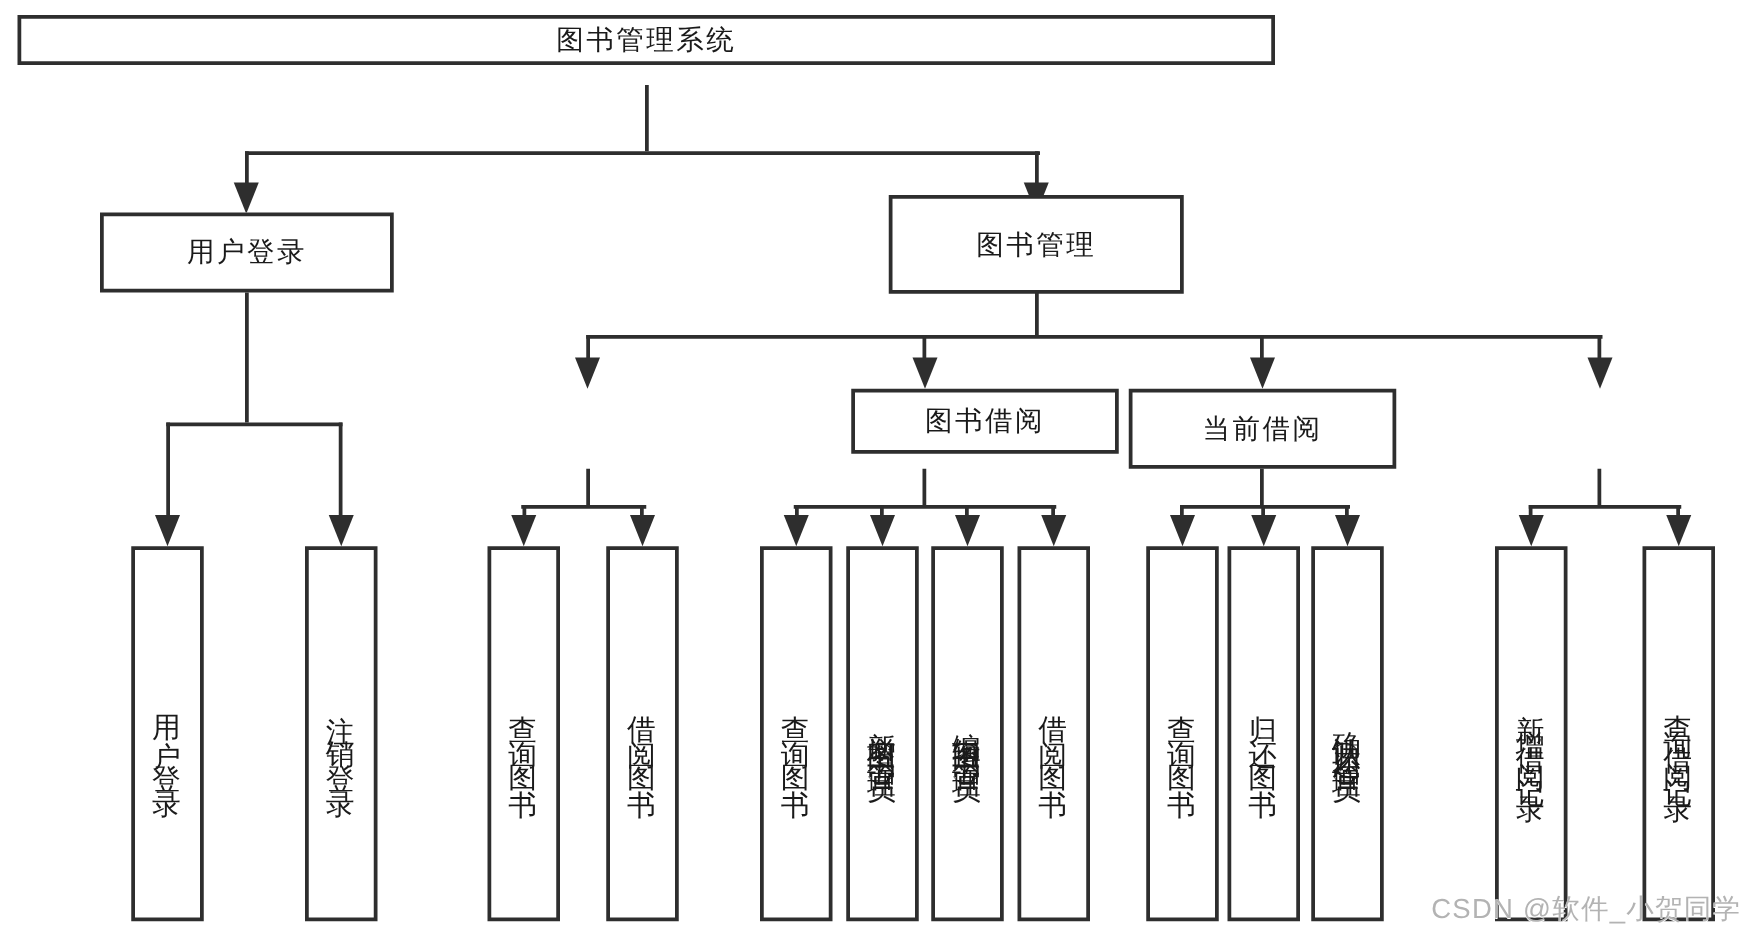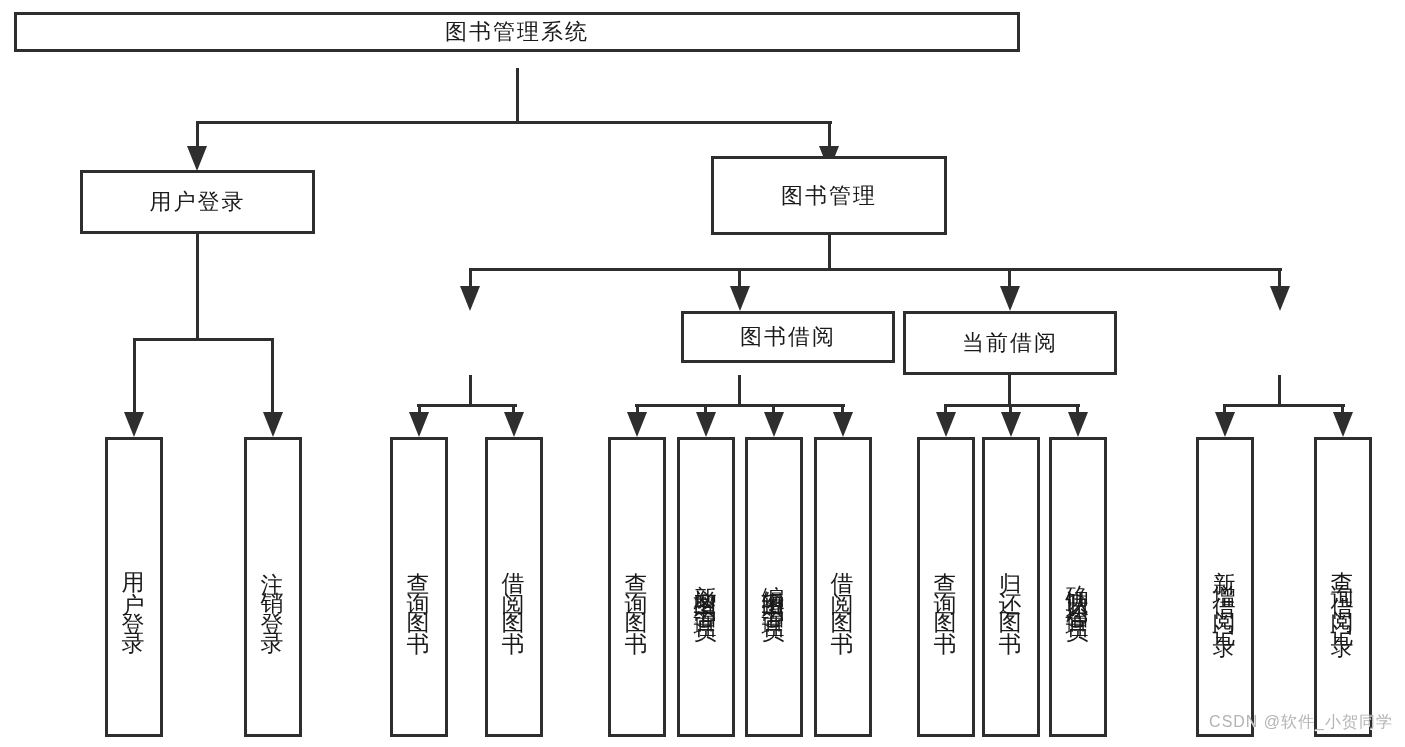--- a/index.html
+++ b/index.html
@@ -23,21 +23,21 @@
   .ls-sm { letter-spacing:5px;  padding-top:4px; }
   .vline { position:absolute; width:3px;  background:var(--line-color,#2e2e2e); }
   .hline { position:absolute; height:3px; background:var(--line-color,#2e2e2e); }
   .arrow {
     position:absolute; width:0; height:0;
     border-left:10px solid transparent; border-right:10px solid transparent;
     border-top:25px solid var(--line-color,#2e2e2e);
   }
   .watermark {
     position:absolute; top:712px; right:12px;
-    font-size:16px; letter-spacing:1px;
+    font-size:22px; letter-spacing:1px;
     color:var(--watermark-color,#b3b3b3);
     text-shadow:0 1px 0 #ffffff;
     white-space:nowrap;
   }
 </style>
 </head>
 <body>
 
 <div class="stage">
 

